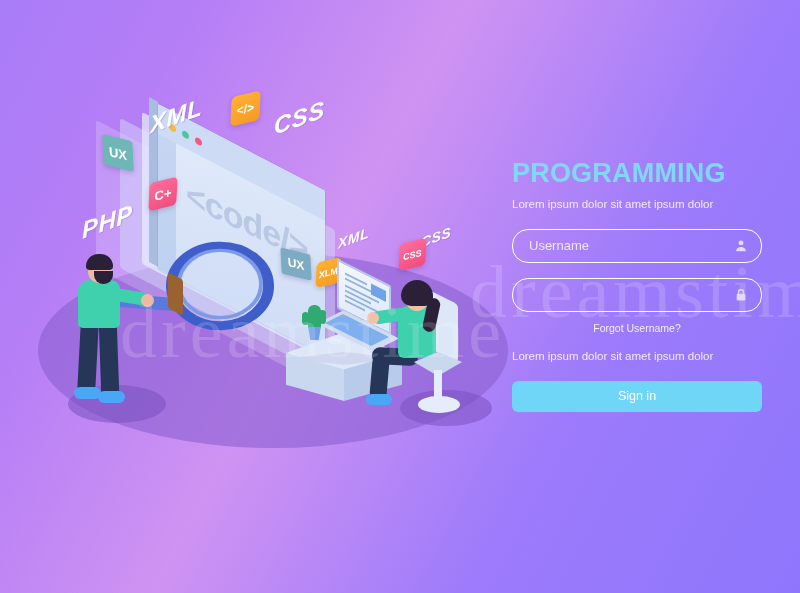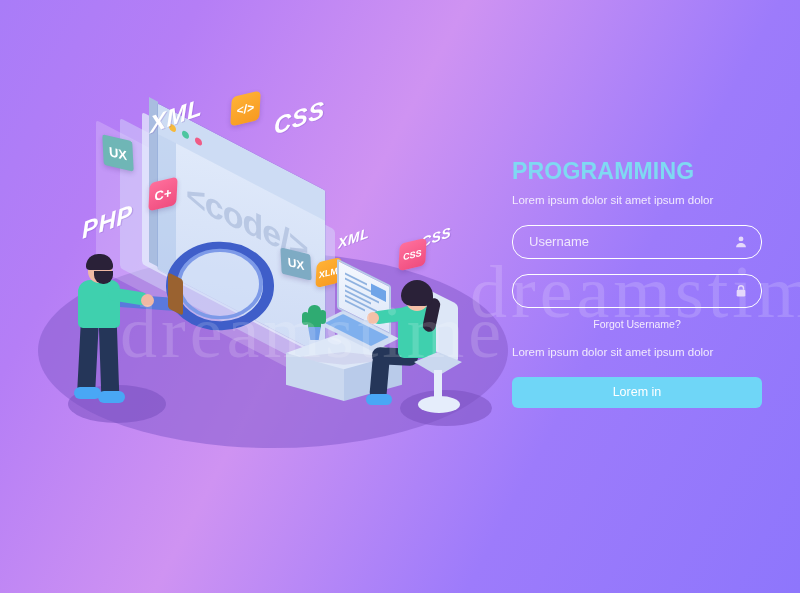--- a/index.html
+++ b/index.html
@@ -288,21 +288,21 @@
   }
 
   
   #form-panel {
     position: absolute;
     left: 512px; top: 160px;
     width: 250px;
   }
   .heading {
     color: #7fd9f2;
-    font-size: 23px;
+    font-size: 27px;
     font-weight: 700;
     letter-spacing: .2px;
     line-height: 1;
     margin-bottom: 11px;
   }
   .subtext {
     color: #f1eafd;
     font-size: 11.5px;
     line-height: 1.2;
     margin-bottom: 17px;
@@ -497,16 +497,16 @@
           <path d="M6.5 10V7.2a5.5 5.5 0 0 1 11 0V10h-2.4V7.2a3.1 3.1 0 0 0-6.2 0V10z"></path>
           <rect x="4.6" y="10" width="14.8" height="11.4" rx="2.2"></rect>
         </svg>
       </span>
     </div>
 
     <div class="forgot">Forgot Username?</div>
 
     <div class="subtext2">Lorem ipsum dolor sit amet  ipsum dolor</div>
 
-    <button class="signin-btn">Lorem in</button>
+    <button class="signin-btn">Sign in</button>
   </div>
 
 </div>
 
 </body></html>

